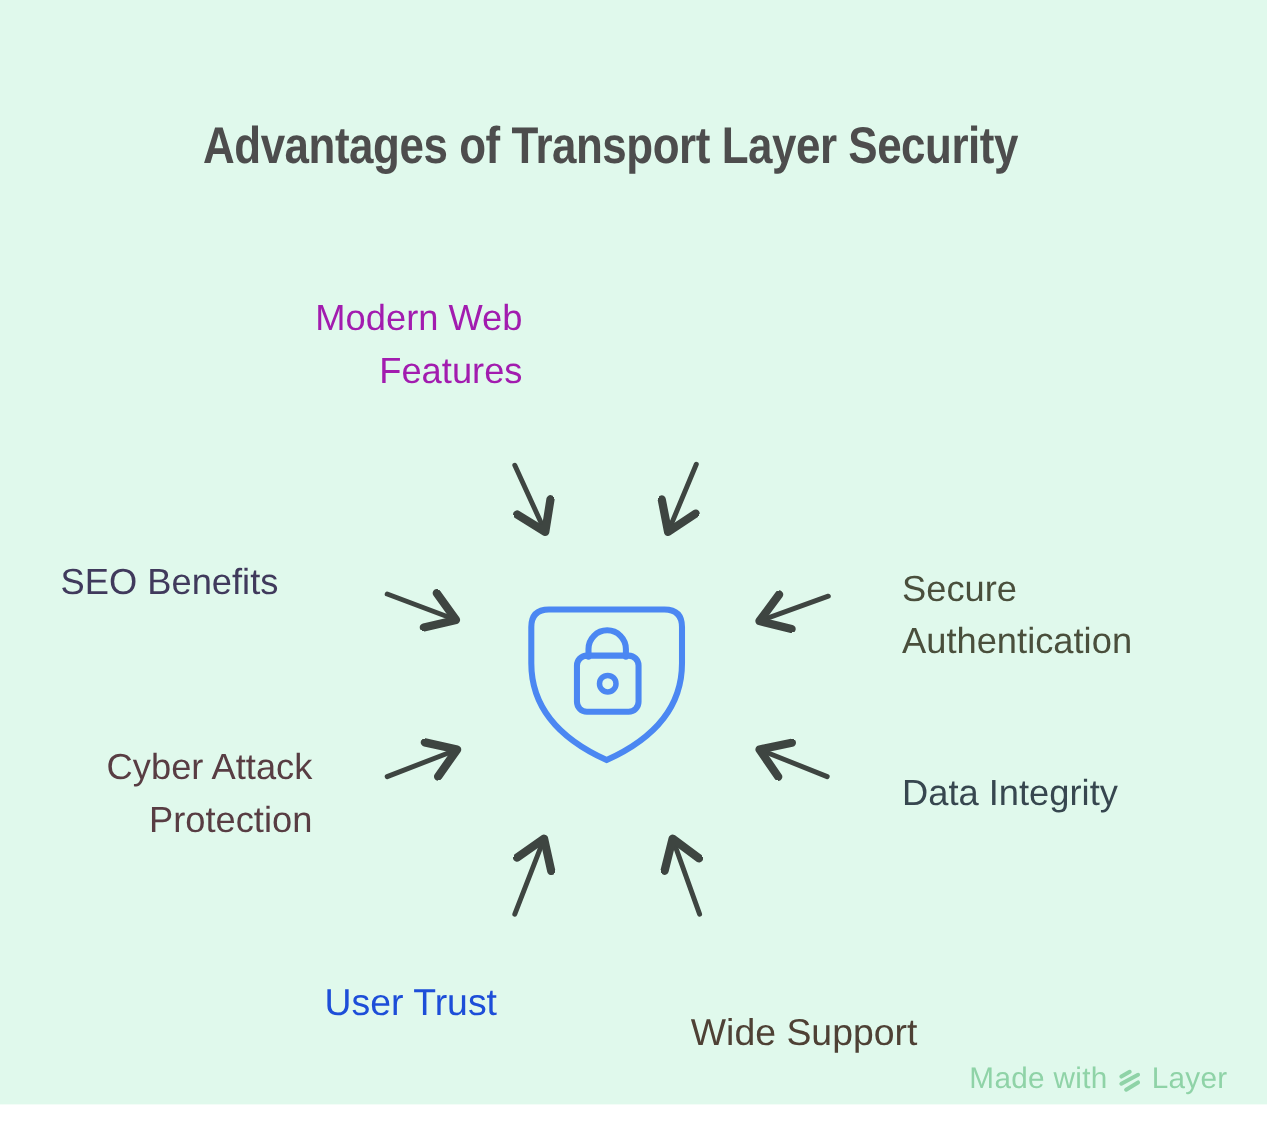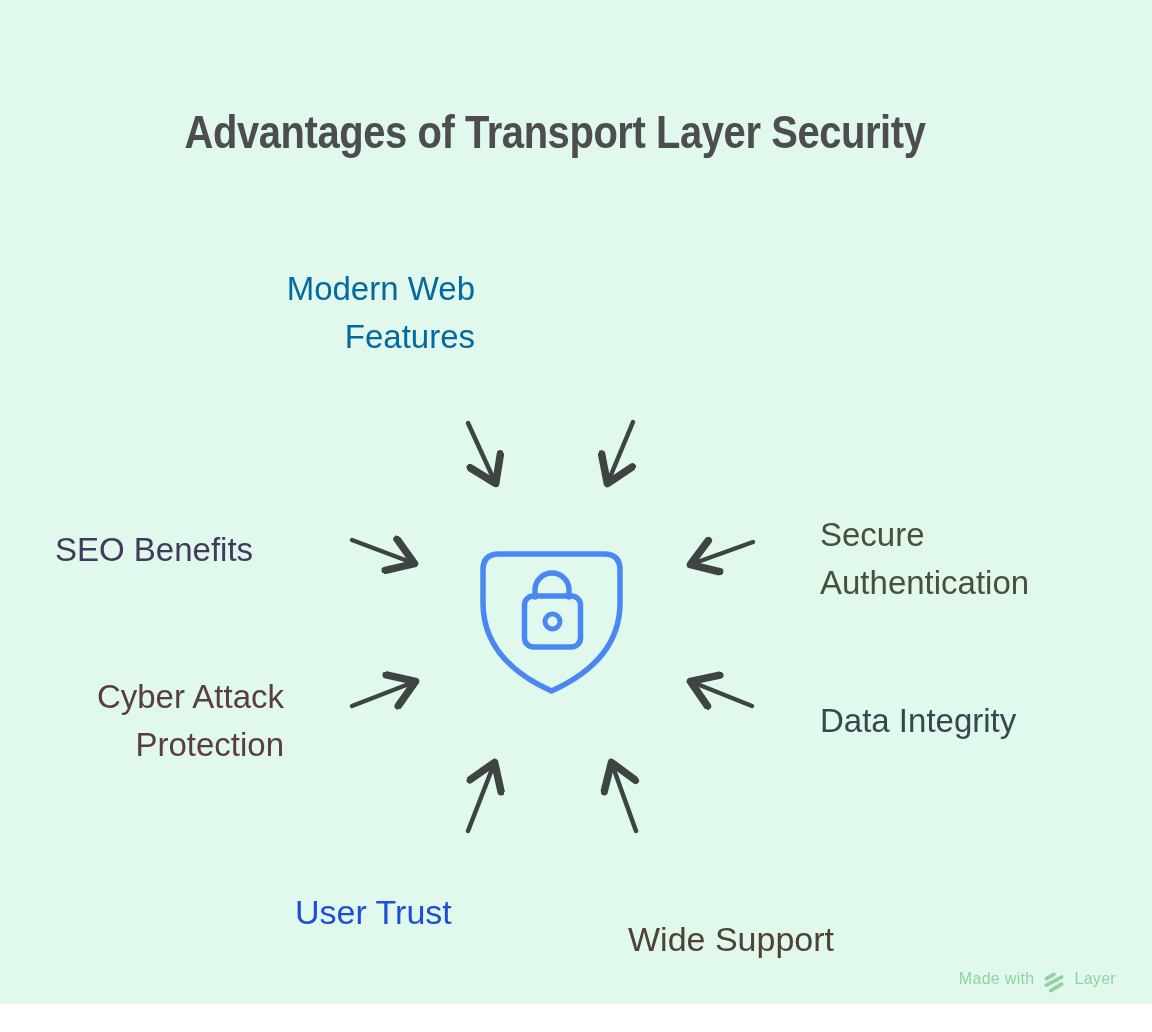--- a/index.html
+++ b/index.html
@@ -27,48 +27,48 @@
   }
   .label {
     position: absolute;
     font-size: 33px;
     line-height: 48px;
     white-space: pre-line;
     width: max-content;
   }
   .lab-modern   { right: 677px; top: 265px; text-align: right; }
   .lab-strong   { left: 627px;  top: 265px; text-align: left; }
-  .lab-seo      { left: 55px;   top: 505px; text-align: right; margin-top: 21px; }
+  .lab-seo      { left: 55px;   top: 505px; text-align: right; }
   .lab-secure   { left: 820px;  top: 482px; text-align: left; margin-top: 29px; }
   .lab-cyber    { right: 868px; top: 673px; text-align: right; }
   .lab-integrity{ left: 820px;  top: 697px; text-align: left; }
   .lab-trust    { left: 295px;  top: 888px; font-size: 34px; }
   .lab-wide     { left: 628px;  top: 888px; font-size: 34px; margin-top: 27px; }
   .overlay {
     position: absolute; left: 0; top: 0;
     width: 1152px; height: 1032px;
     pointer-events: none;
   }
   .watermark {
     position: absolute;
     right: 36px; bottom: 8px;
-    display: flex; align-items: flex-start; gap: 7px;
-    font-size: 16px; font-weight: 500;
+    display: flex; align-items: flex-end; gap: 7px;
+    font-size: 27px; font-weight: 500;
     letter-spacing: 0.3px;
   }
   .watermark svg { display: block; }
 </style>
 </head>
 <body>
 
 <div class="canvas" style="background-color: rgb(224, 249, 236); --arrow-color: #3e4541; --shield-color: #4b87f2;">
 
   <h1 class="title" style="color: rgb(77, 77, 77);">Advantages of Transport Layer Security</h1>
 
-  <div class="label lab-modern" style="color: #0369a1;">Modern Web
+  <div class="label lab-modern" style="color: #a21caf;">Modern Web
 Features</div>
   <div class="label lab-seo" style="color: rgb(64, 58, 92);">SEO Benefits</div>
   <div class="label lab-secure" style="color: rgb(74, 79, 60);">Secure
 Authentication</div>
   <div class="label lab-cyber" style="color: rgb(88, 61, 67);">Cyber Attack
 Protection</div>
   <div class="label lab-integrity" style="color: rgb(55, 71, 79);">Data Integrity</div>
   <div class="label lab-trust" style="color: #1d4ed8;">User Trust</div>
   <div class="label lab-wide" style="color: rgb(78, 65, 53);">Wide Support</div>
 

